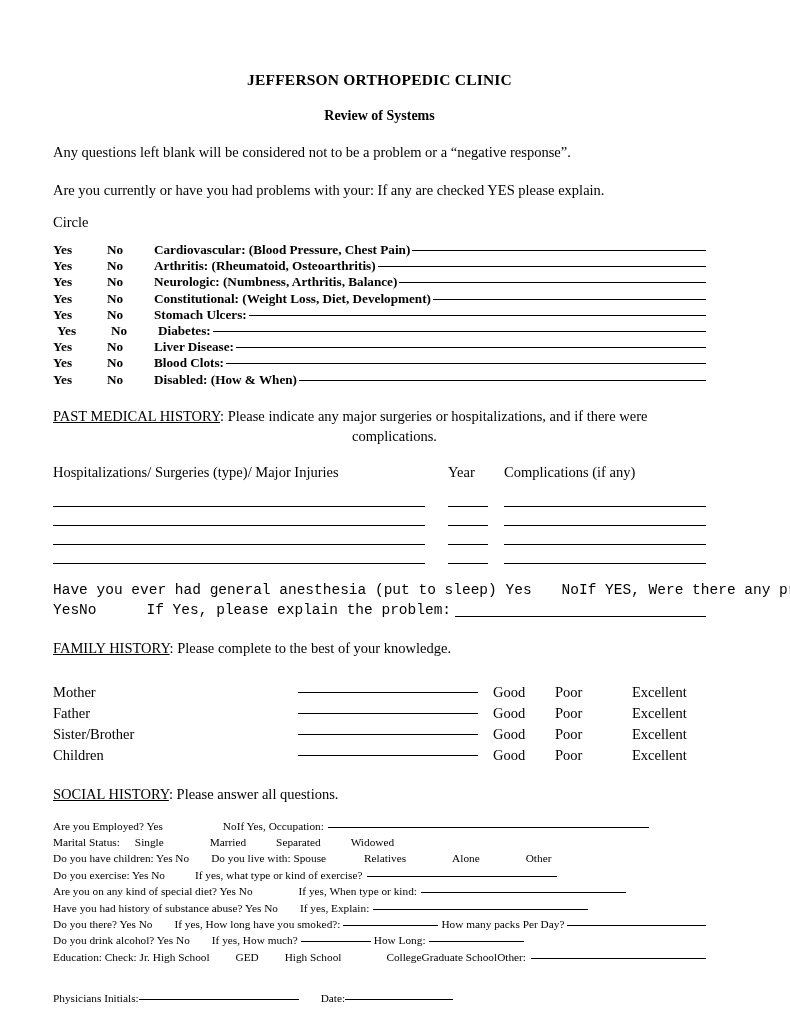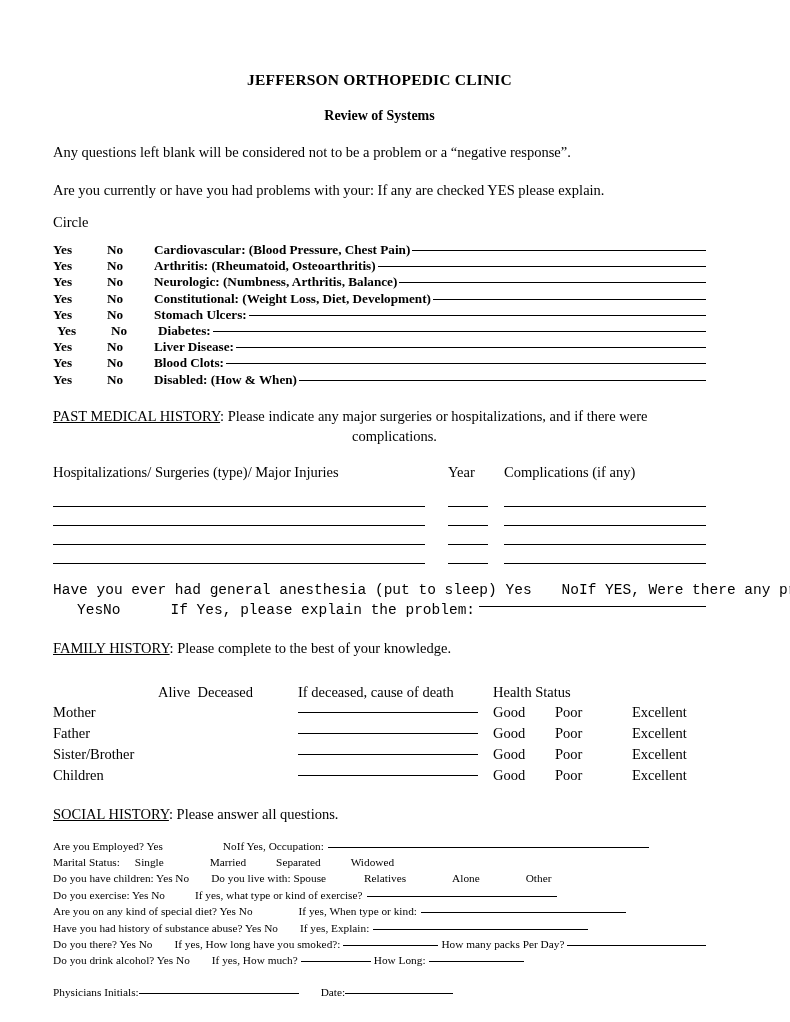--- a/index.html
+++ b/index.html
@@ -157,23 +157,22 @@
   .anes {
     margin-top: 16px;
     font-size: 14.5px;
     line-height: 20px;
     font-family: Liberation Mono, monospace;
   }
   .anes-line1 { white-space: nowrap; }
   .anes-gap { display: inline-block; width: 30px; }
   .anes-line2 {
     display: flex;
-    align-items: center;
-    white-space: nowrap;
-    margin-left: 24px;
+    align-items: flex-end;
+    white-space: nowrap;
   }
   .anes-yn { flex: 0 0 auto; }
   .anes-pad { display: inline-block; width: 50px; }
   .anes-rule {
     flex: 1 1 auto;
     border-bottom: 1px solid #000;
     position: relative;
     top: -3px;
     margin-left: 4px;
   }
@@ -271,21 +270,21 @@
   .sp-b { display: inline-block; width: 38px; }
   .sp-c { display: inline-block; width: 22px; }
   .sp-d { display: inline-block; width: 30px; }
   .sp-e { display: inline-block; width: 46px; }
   .sp-f { display: inline-block; width: 52px; }
   .sp-g { display: inline-block; width: 15px; }
   .sp-h { display: inline-block; width: 70px; }
 
   
   .phys {
-    margin-top: 15px;
+    margin-top: 25px;
     font-size: 11.3px;
     line-height: 16.4px;
     display: flex;
     align-items: baseline;
     white-space: nowrap;
   }
   .phys .ln1 {
     flex: 0 0 160px;
     border-bottom: 1px solid #000;
     position: relative;
@@ -447,26 +446,20 @@
         <span class="anes-rule"></span>
       </div>
     </div>
 
     <div class="spacer-md"></div>
 
     <div class="sect-head"><u>FAMILY HISTORY</u><span>:</span><span> Please complete to the best of your knowledge.</span></div>
 
     <div class="spacer-lg"></div>
 
-    <div class="fam-head-row">
-      <span class="fam-c0"></span>
-      <span class="fam-c1"><span>Alive</span>&nbsp; <span>Deceased</span></span>
-      <span class="fam-c2">If deceased, cause of death</span>
-      <span class="fam-c3">Health Status</span>
-    </div>
 
     <div class="fam-row">
       <span class="fam-name">Mother</span>
       <span class="fam-cause"></span>
       <span class="fam-gap"></span>
       <span class="fam-good">Good</span>
       <span class="fam-poor">Poor</span>
       <span class="fam-exc">Excellent</span>
     </div>
     <div class="fam-row">
@@ -564,20 +557,30 @@
       <div class="soc-line">
         <span class="txt">Do you drink alcohol? Yes     No</span>
         <span class="sp-c"></span>
         <span class="txt">If yes,  How much?</span>
         <span class="fill short"></span>
         <span class="txt">How Long:</span>
         <span class="fill med"></span>
         <span class="sp-h"></span>
       </div>
 
+      <div class="soc-line">
+        <span class="txt">Education:  Check: Jr. High School</span>
+        <span class="sp-d"></span>
+        <span class="txt">GED</span>
+        <span class="sp-d"></span>
+        <span class="txt">High School</span>
+        <span class="sp-f"></span>
+        <span class="txt">CollegeGraduate SchoolOther:</span>
+        <span class="fill edu"></span>
+      </div>
 
     </div>
 
     <div class="phys">
       <span>Physicians Initials:</span>
       <span class="ln1"></span>
       <span class="midgap"></span>
       <span>Date:</span>
       <span class="ln2"></span>
     </div>

